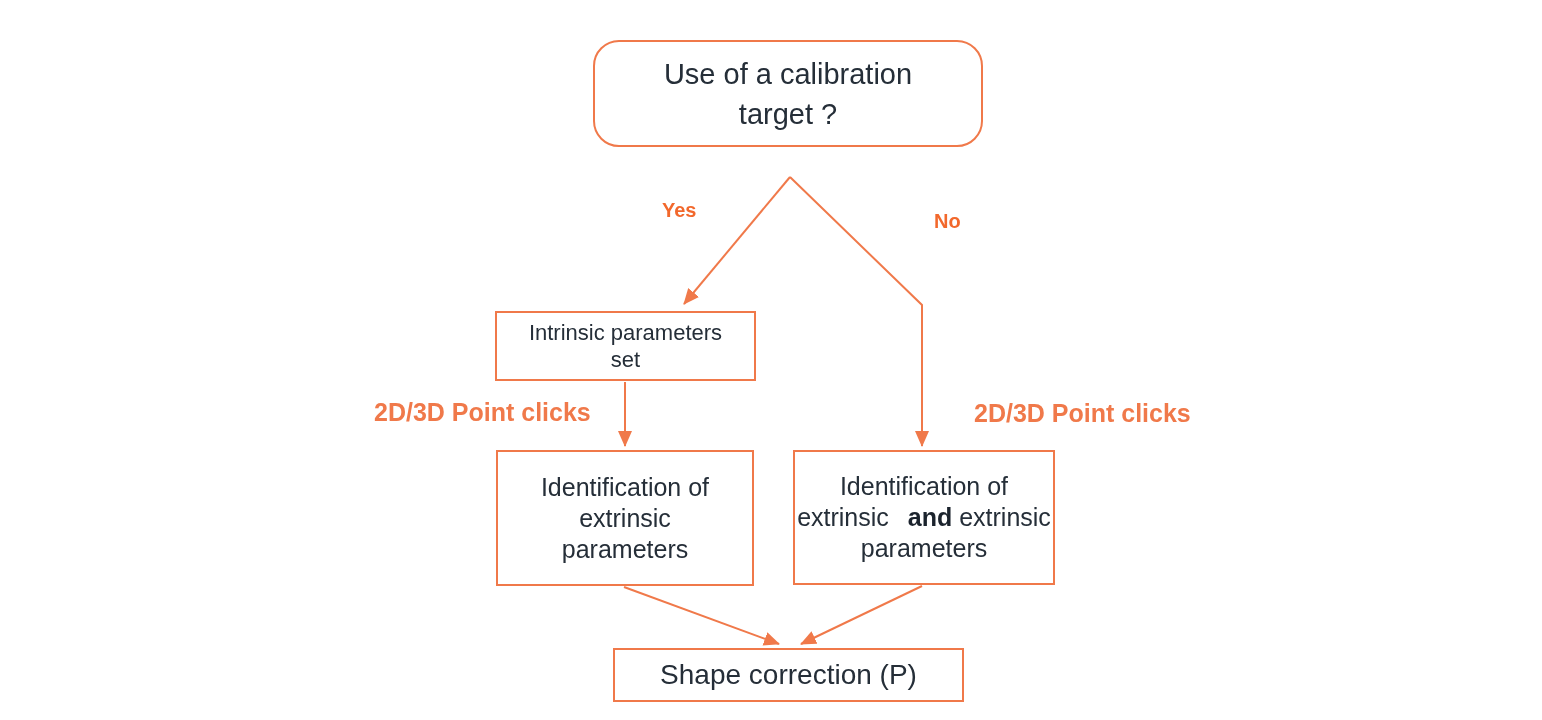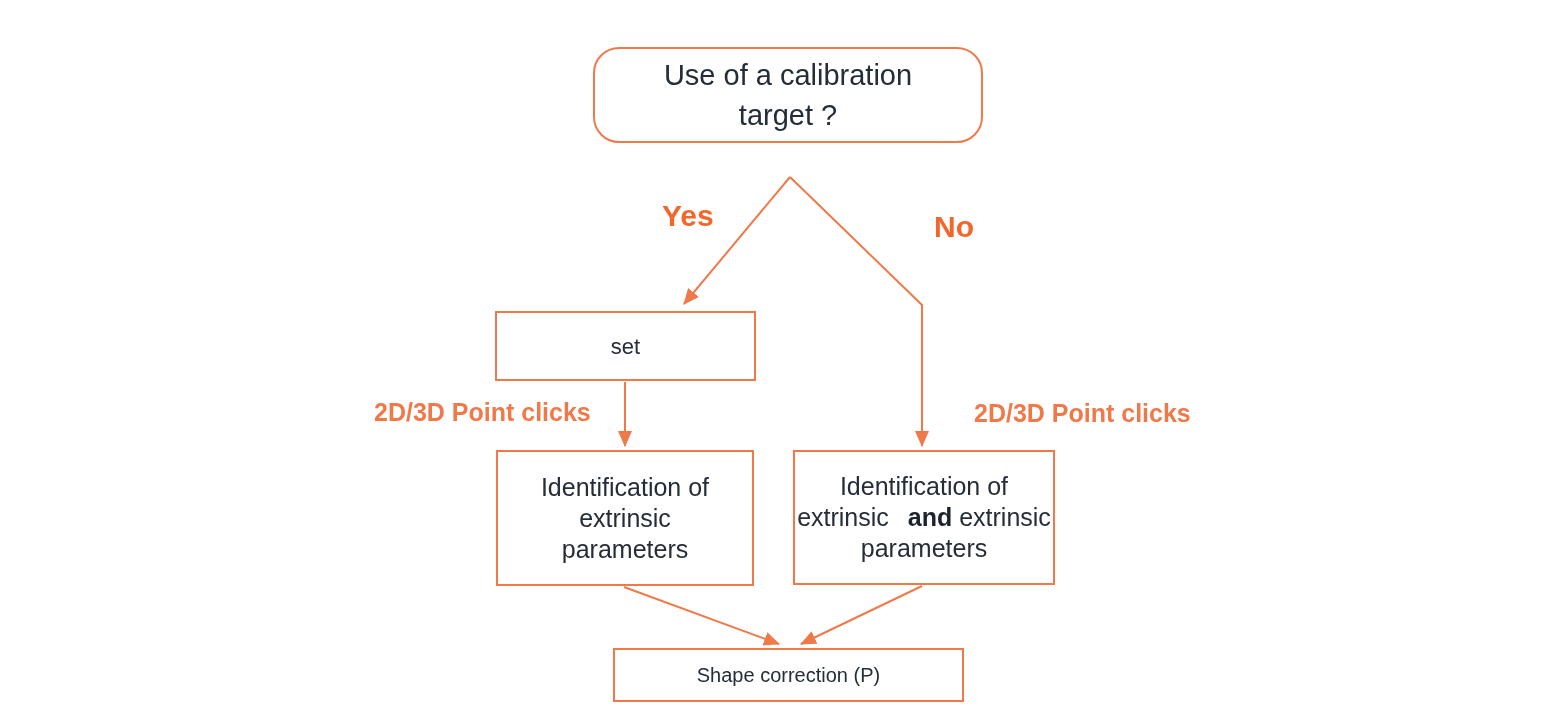--- a/index.html
+++ b/index.html
@@ -40,22 +40,22 @@
     color: var(--ink);
     display: flex;
     flex-direction: column;
     align-items: center;
     justify-content: center;
     text-align: center;
   }
   .node .line { white-space: nowrap; }
 
   .node-root {
-    left: 593px; top: 47px;
-    width: 390px; height: 96px;
+    left: 593px; top: 40px;
+    width: 390px; height: 107px;
     border-radius: 26px;
     font-size: 29px;
     line-height: 40px;
     padding: 0 30px;
   }
   .node-intrinsic {
     left: 495px; top: 311px;
     width: 261px; height: 70px;
     font-size: 22px;
     line-height: 27px;
@@ -68,28 +68,28 @@
   }
   .node-both {
     left: 793px; top: 450px;
     width: 262px; height: 135px;
     font-size: 25px;
     line-height: 31px;
   }
   .node-shape {
     left: 613px; top: 648px;
     width: 351px; height: 54px;
-    font-size: 20px;
+    font-size: 28px;
   }
 
   .lbl {
     position: absolute;
     color: var(--accent);
     white-space: nowrap;
-    font-size: 30px;
+    font-size: 20px;
   }
   .lbl-bold {
     font-weight: 700;
     color: var(--accent-bold);
   }
   .lbl-yes { left: 662px; top: 199px; }
   .lbl-yes-desc { left: 8px; top: 234px; }
   .lbl-no { left: 934px; top: 210px; text-align: center; }
   .lbl-no-desc { left: 934px; top: 245px; }
   .lbl-clicks { font-size: 25px; font-weight: bold; }
@@ -122,20 +122,21 @@
   </svg>
 
   <div class="node node-root">
     <span class="wrap">Use of a calibration target ?</span>
   </div>
 
   <div class="lbl lbl-bold lbl-yes">Yes</div>
   <div class="lbl lbl-bold lbl-no">No</div>
 
   <div class="node node-intrinsic">
+    <div class="line">Intrinsic parameters</div>
     <div class="line">set</div>
   </div>
 
   <div class="lbl lbl-clicks lbl-clicks-left">2D/3D Point clicks</div>
   <div class="lbl lbl-clicks lbl-clicks-right">2D/3D Point clicks</div>
 
   <div class="node node-extrinsic">
     <div class="line">Identification of</div>
     <div class="line">extrinsic</div>
     <div class="line">parameters</div>

